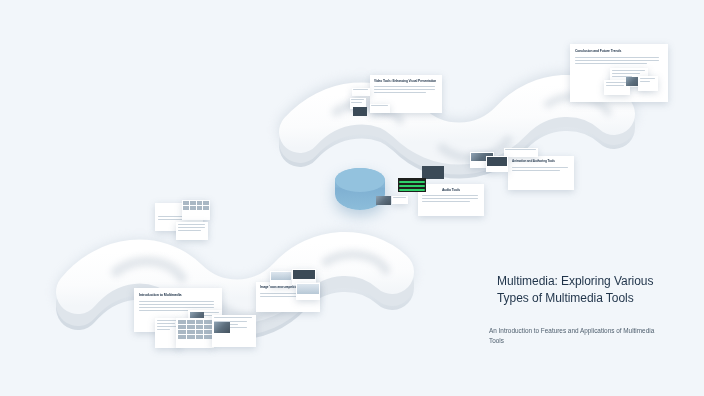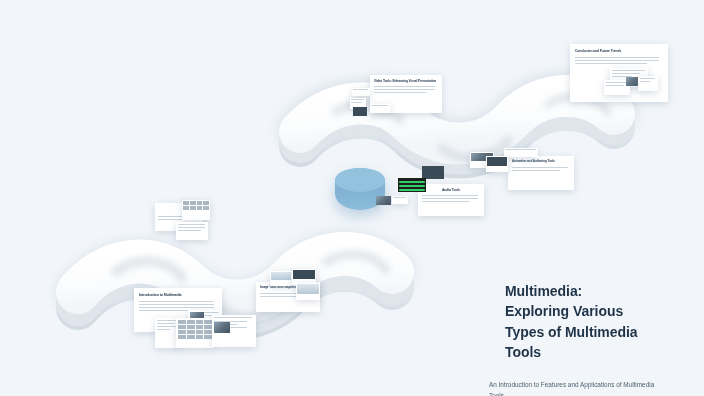--- a/index.html
+++ b/index.html
@@ -53,21 +53,21 @@
     background:#1d1f1d;display:block;position:relative;overflow:hidden;
   }
   .wave span{position:absolute;left:1px;right:1px;height:2px;background:#2fd06a;border-radius:1px;}
 
   .gridimgs{display:grid;grid-template-columns:repeat(4,1fr);gap:1px;}
   .gridimgs b{display:block;height:4px;background:#aab8c4;}
 
   
   #title-block{position:absolute;left:489px;top:265px;width:175px;}
   #title-block h1{
-    margin:16px;font-size:14px;line-height:1.45;font-weight:bold;color:#1f3349;
+    margin:8px;font-size:12px;line-height:1.45;font-weight:normal;color:#1f3349;
     letter-spacing:-.05px;
   }
   #title-block p{
     margin:18px 0 0 0;font-size:6.4px;line-height:1.62;color:#4e5e6d;
   }
 </style>
 </head>
 <body>
 
 <div id="canvas">

